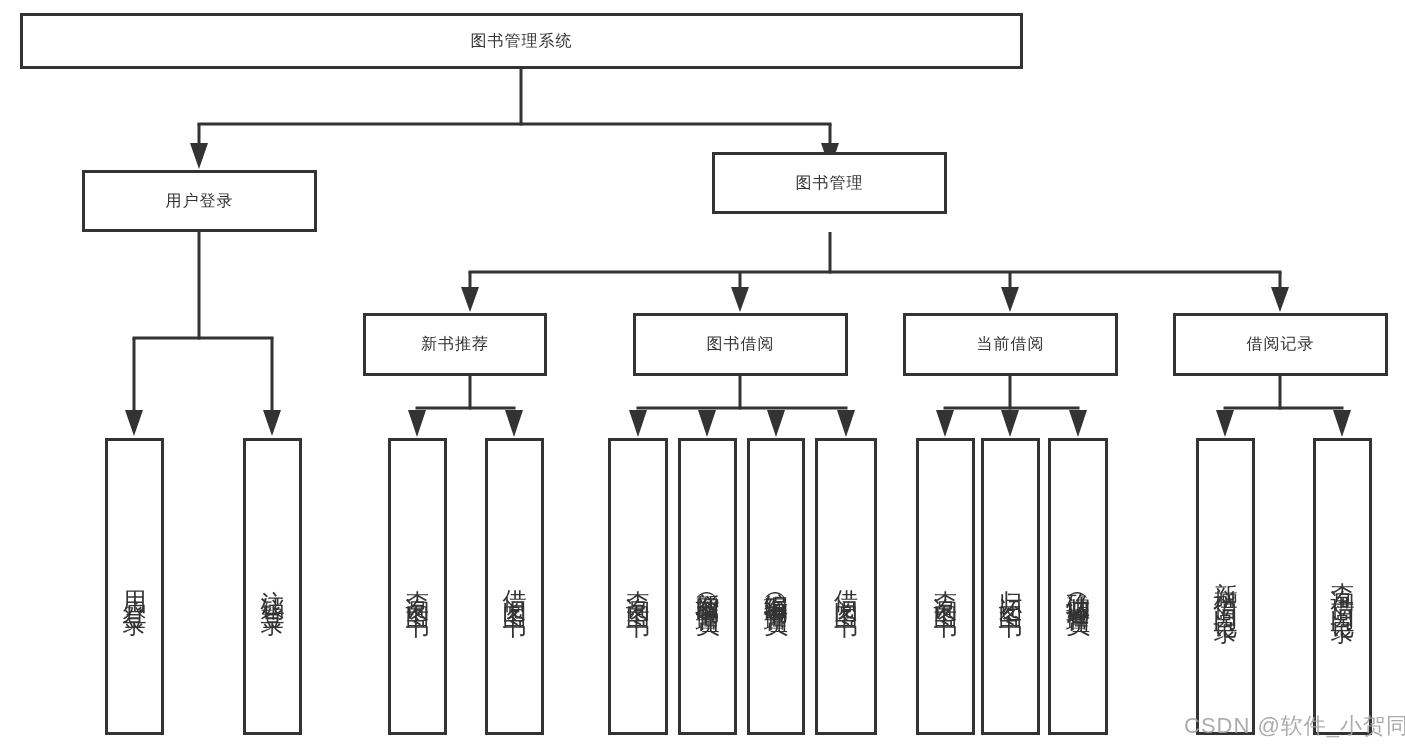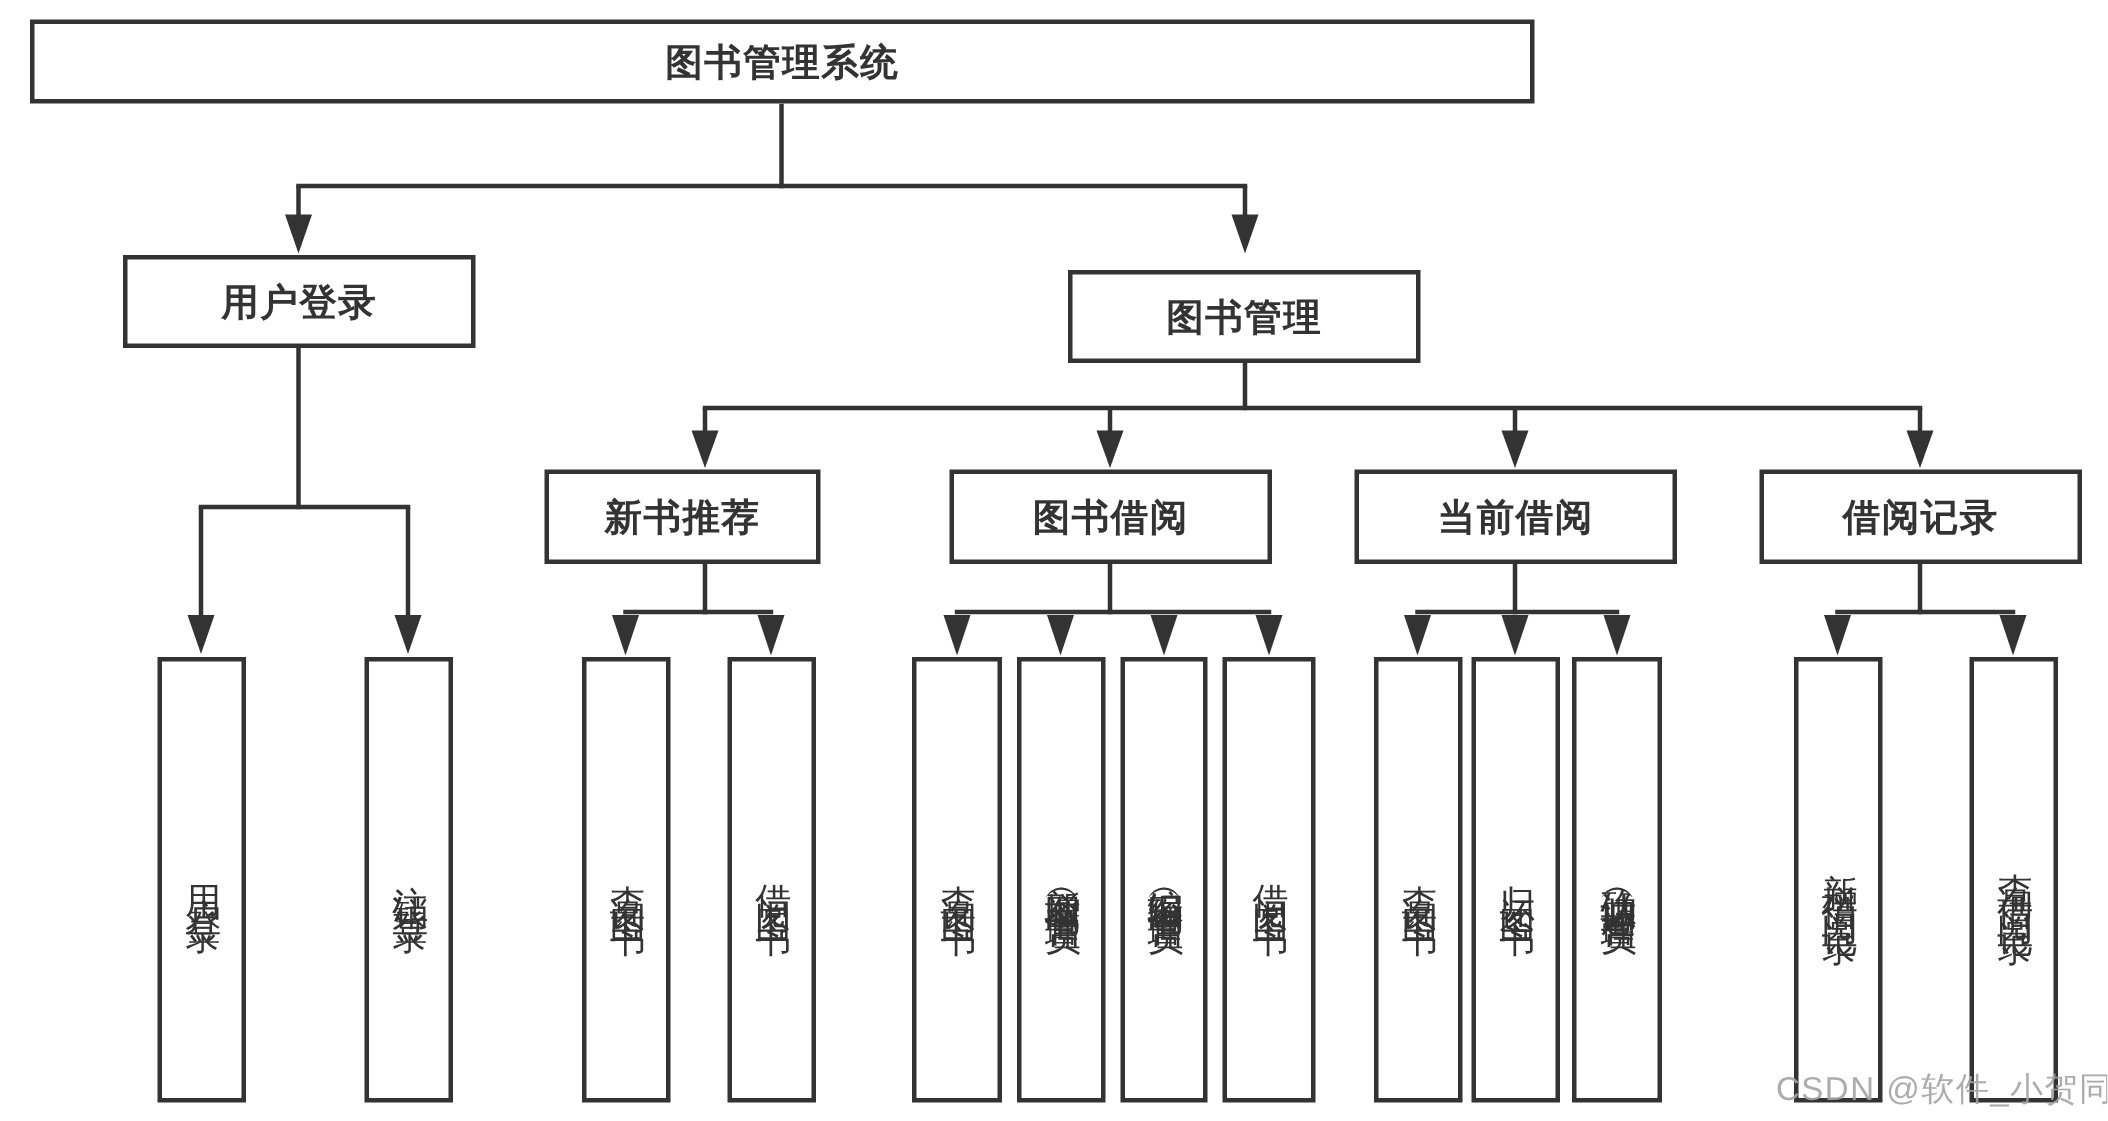--- a/index.html
+++ b/index.html
@@ -16,24 +16,23 @@
     box-sizing:border-box;
     background:#ffffff;
     border:3px solid #333333;
     color:#333333;
     display:flex;
     align-items:center;
     justify-content:center;
     z-index:2;
   }
   .node.h{
-    font-size:25px;
+    font-size:16px;
     letter-spacing:1px;
     white-space:nowrap;
-    font-weight:bold;
   }
   .node.v span{
     writing-mode:vertical-rl;
     text-orientation:mixed;
     font-size:24px;
     letter-spacing:8px;
     line-height:1;
   }
   .node.v.long span{
     letter-spacing:3px;
@@ -105,21 +104,21 @@
       <polygon points="1001,410 1019,410 1010,437"></polygon>
       <polygon points="1069,410 1087,410 1078,437"></polygon>
       <polygon points="1216,410 1234,410 1225,437"></polygon>
       <polygon points="1333,410 1351,410 1342,437"></polygon>
     </g>
   </svg>
 
   <div class="node h" style="left:20px;top:13px;width:1003px;height:56px;">图书管理系统</div>
 
   <div class="node h" style="left:82px;top:170px;width:235px;height:62px;">用户登录</div>
-  <div class="node h" style="left:712px;top:180px;width:235px;height:62px;">图书管理</div>
+  <div class="node h" style="left:712px;top:152px;width:235px;height:62px;">图书管理</div>
 
   <div class="node h" style="left:363px;top:313px;width:184px;height:63px;">新书推荐</div>
   <div class="node h" style="left:633px;top:313px;width:215px;height:63px;">图书借阅</div>
   <div class="node h" style="left:903px;top:313px;width:215px;height:63px;">当前借阅</div>
   <div class="node h" style="left:1173px;top:313px;width:215px;height:63px;">借阅记录</div>
 
   <div class="node v" style="left:105px;top:438px;width:59px;height:297px;">
     <span>用户登录</span>
     </div>
   <div class="node v" style="left:243px;top:438px;width:59px;height:297px;">

